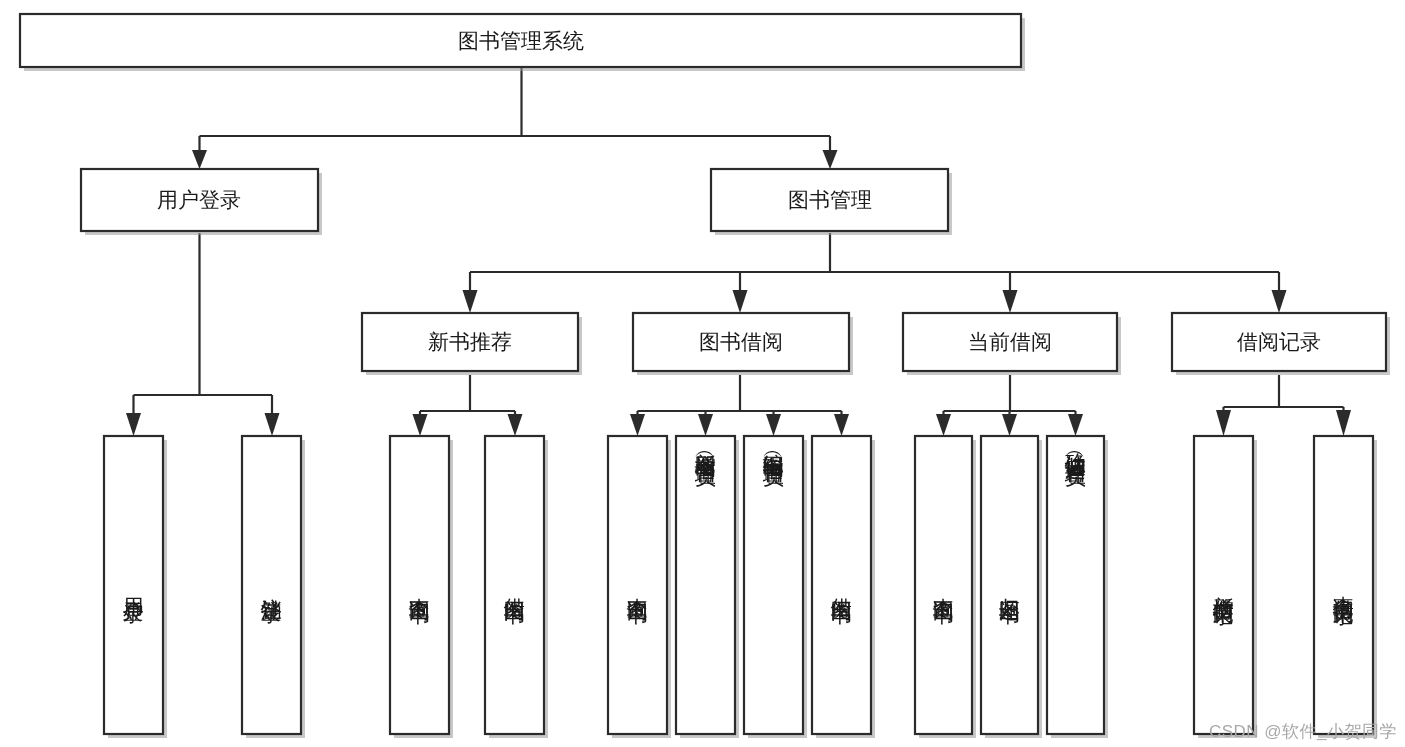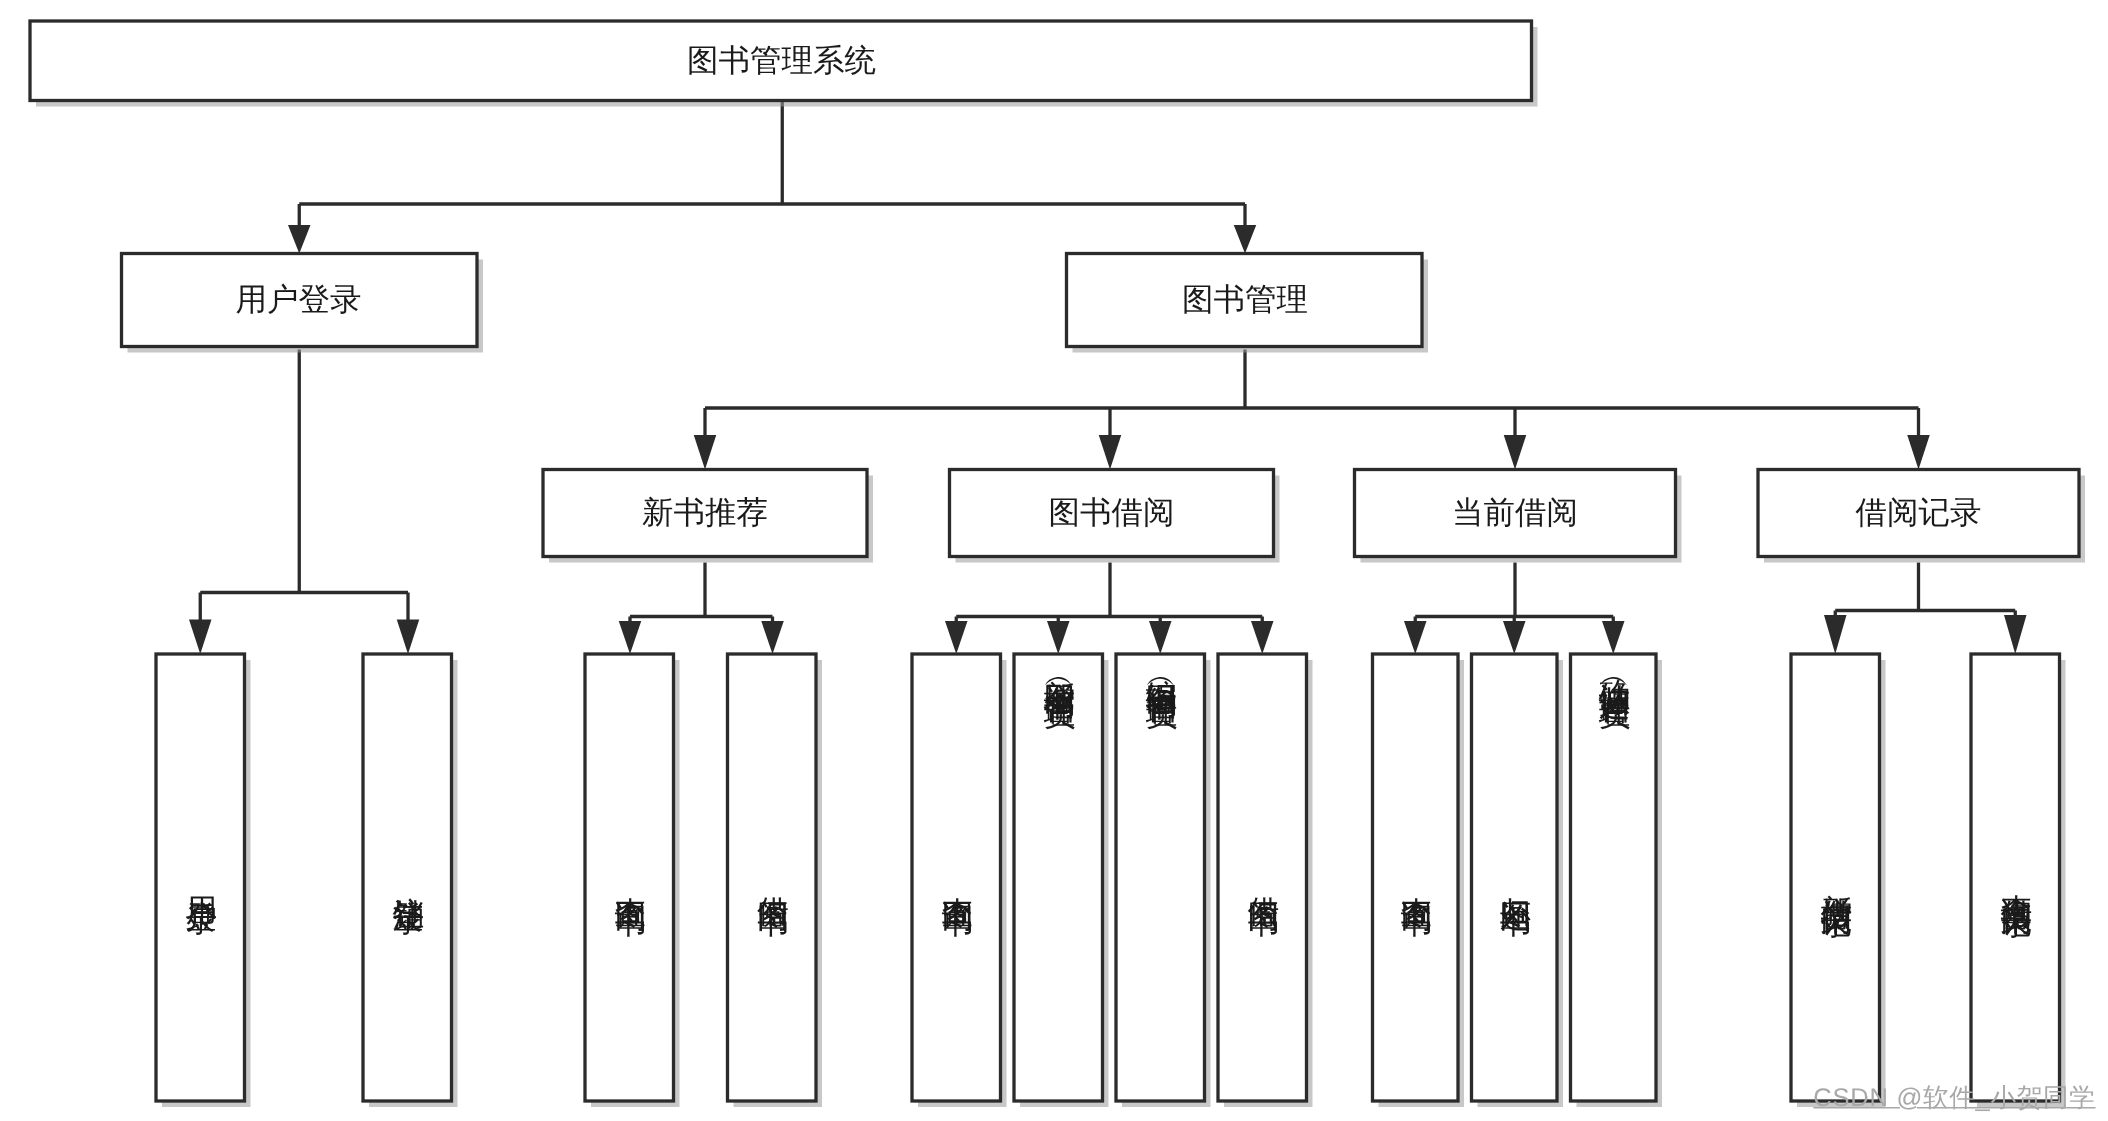--- a/index.html
+++ b/index.html
@@ -74,21 +74,20 @@
   }
   .watermark {
     position: absolute;
     right: 8px;
     bottom: 4px;
     font-family: "Liberation Sans", "DejaVu Sans", sans-serif;
     font-size: 17px;
     color: #a8a8a8;
     white-space: nowrap;
     letter-spacing: 0.5px;
-    text-decoration: underline;
   }
 </style>
 </head>
 <body>
 
 <div id="diagram-root">
 
   <svg id="tree-svg" viewBox="0 0 1405 747">
 
     <g>

